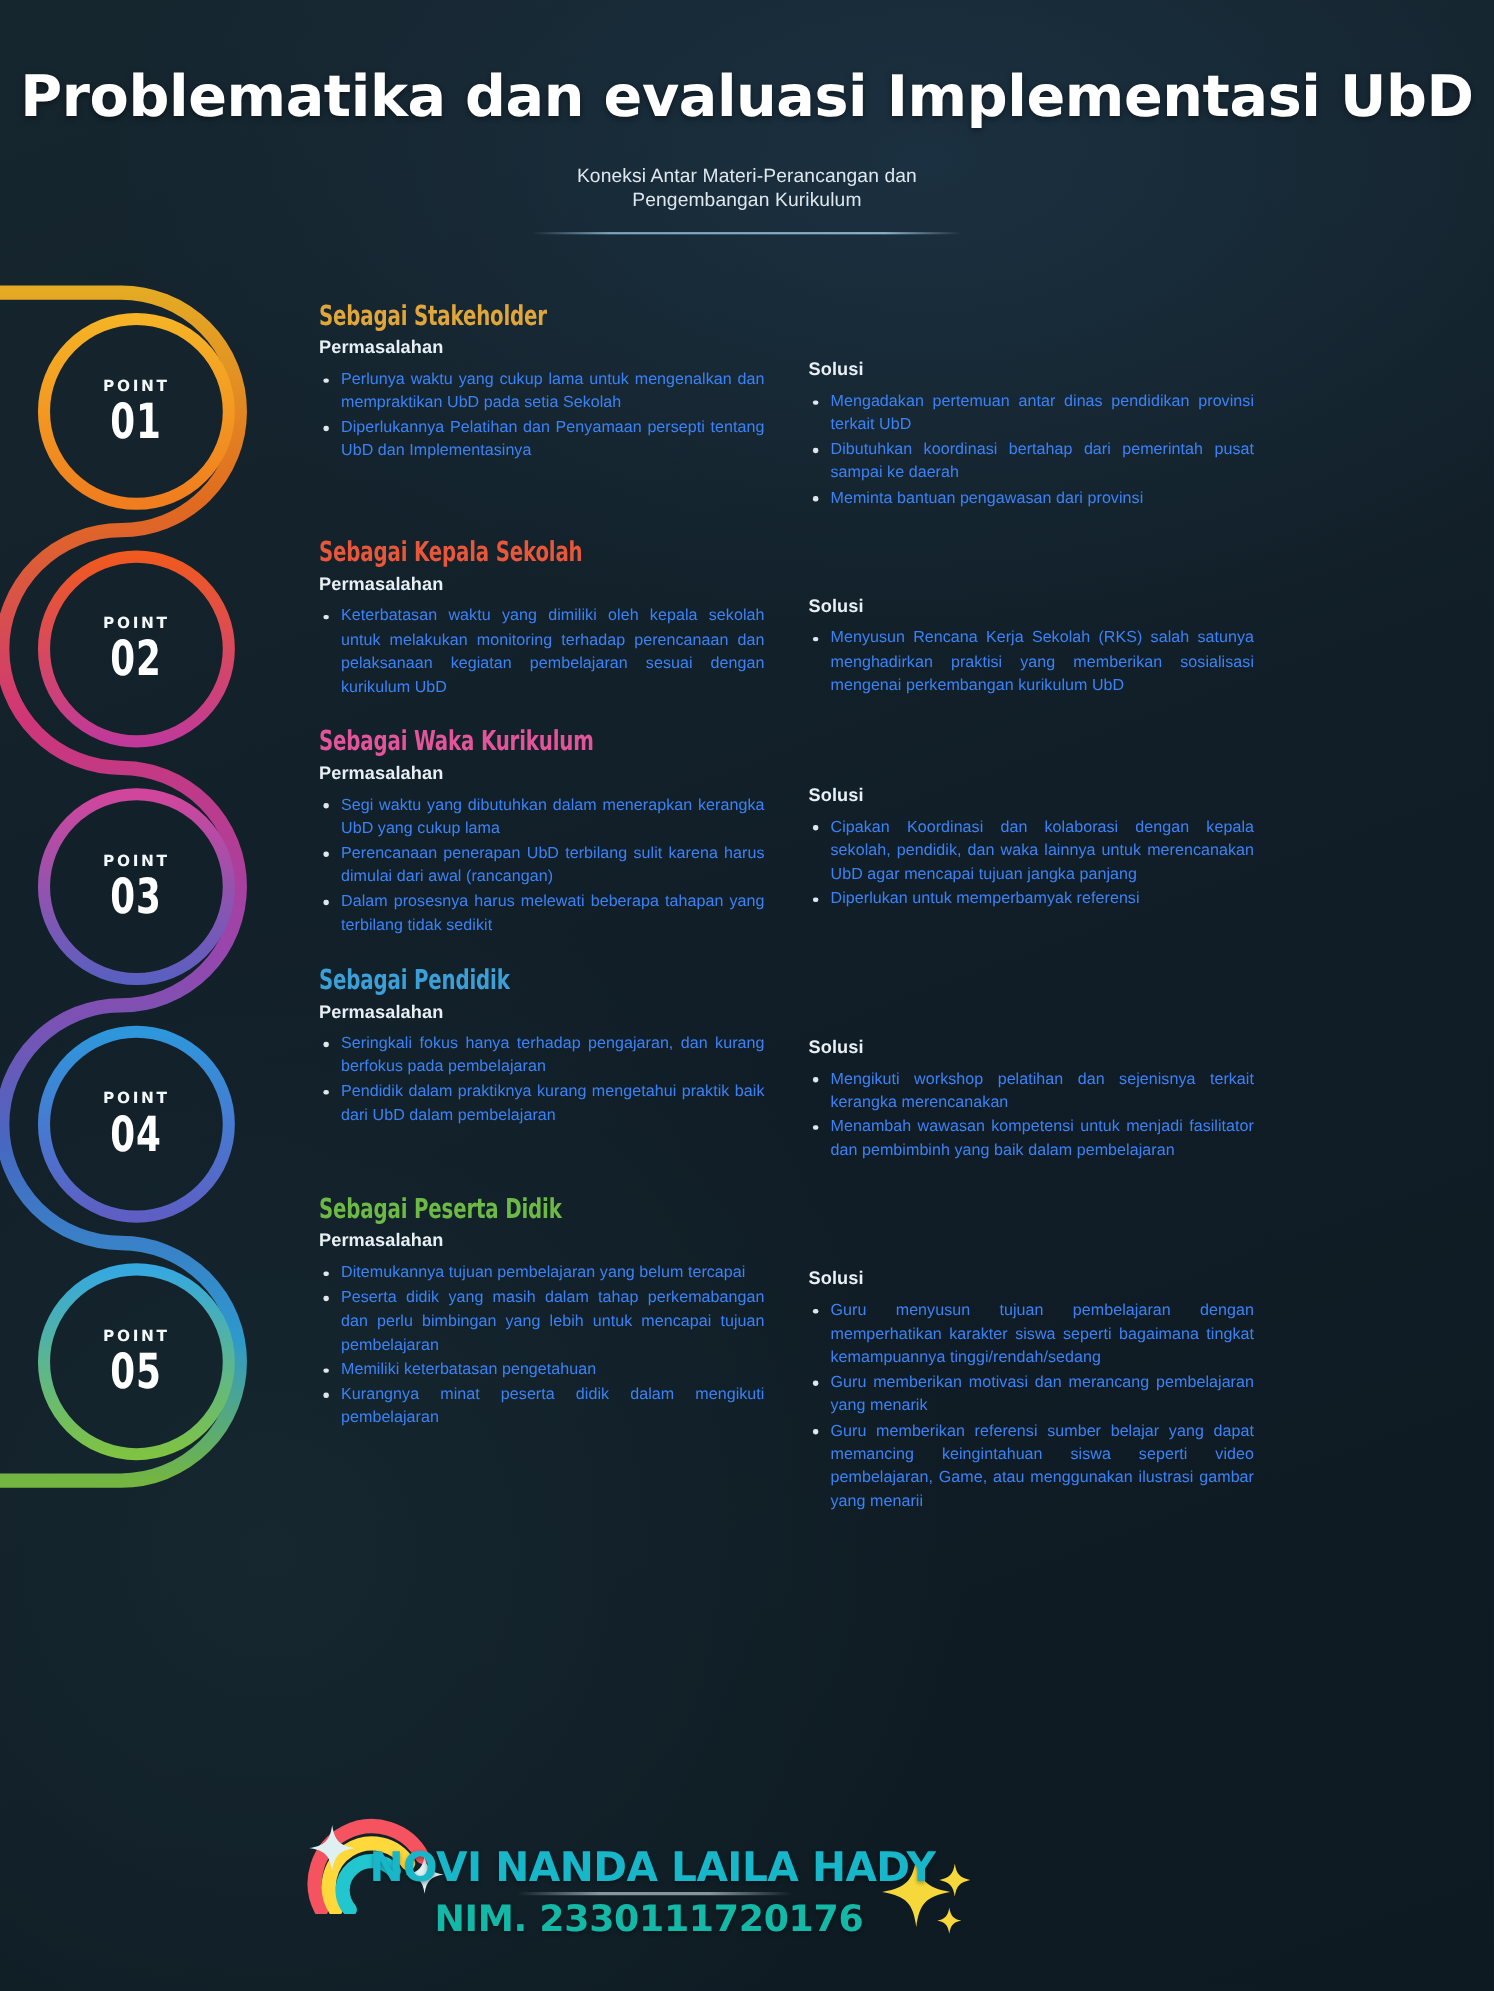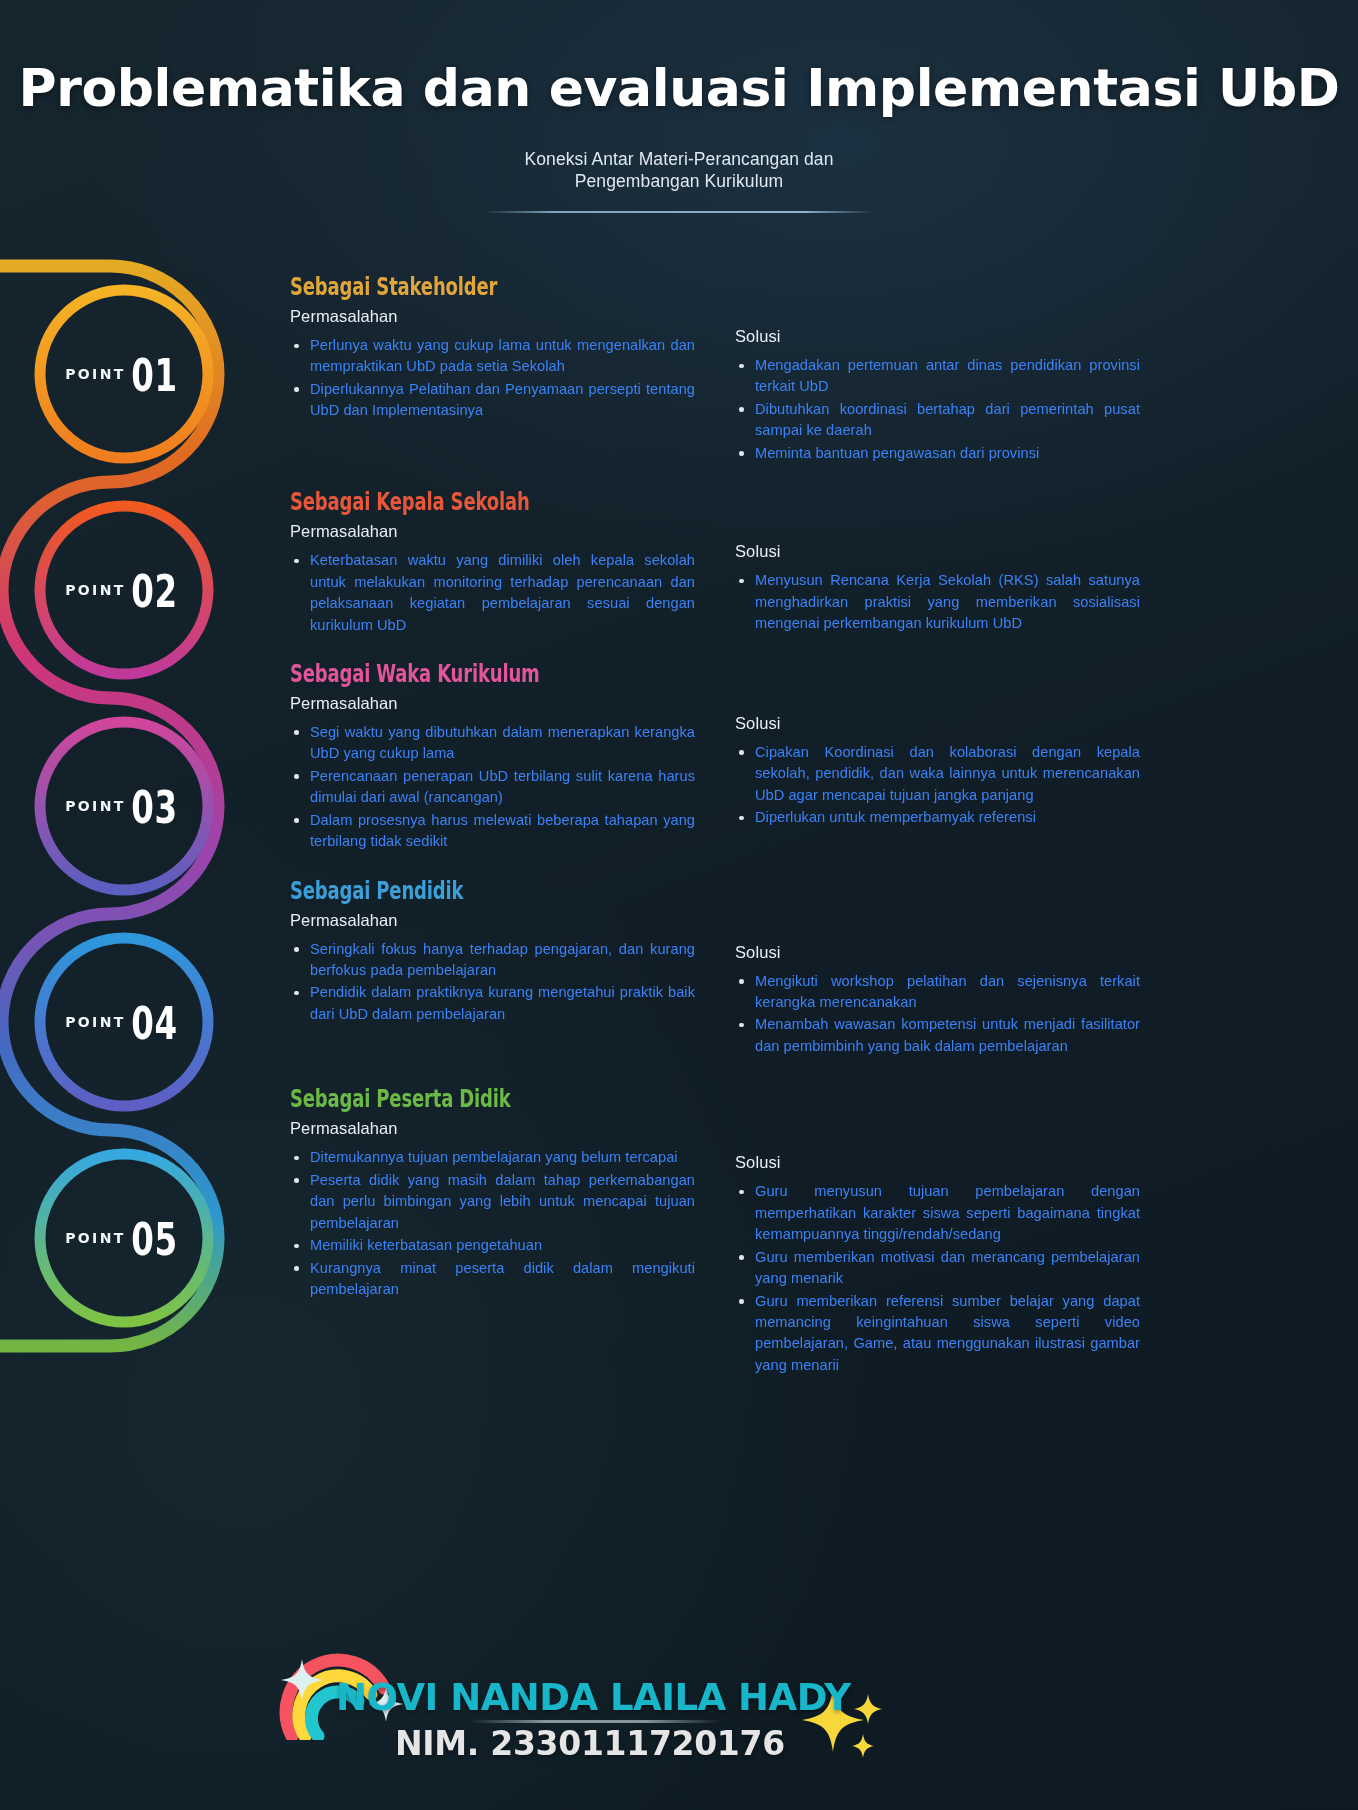--- a/index.html
+++ b/index.html
@@ -34,21 +34,21 @@
     width:390px; height:2px; margin:18px auto 0;
     background:linear-gradient(90deg,rgba(120,160,190,0) 0%, #7fa4bd 18%, #8fb2c9 82%, rgba(120,160,190,0) 100%);
   }
 
   
   .timeline{ position:absolute; left:0; top:252px; width:300px; height:1150px; }
   .timeline svg{ display:block; }
 
   .badge{
     position:absolute; width:168px; height:168px; border-radius:50%;
-    display:flex; flex-direction:row; align-items:center; justify-content:center;
+    display:flex; flex-direction:column; align-items:center; justify-content:center;
   }
   .badge .pt{
     font-size:14px; letter-spacing:2.4px; font-weight:600; color:#f2f7fa;
     font-family:"DejaVu Sans", sans-serif;
   }
   .badge .num{
     font-size:44px; font-weight:700; line-height:1; margin-top:3px; letter-spacing:1px;
     color:#ffffff; font-family:"DejaVu Sans Condensed","DejaVu Sans",sans-serif;
     transform:scaleX(.82);
   }
@@ -59,21 +59,21 @@
   .sec-head{
     font-family:"DejaVu Sans Condensed","DejaVu Sans", sans-serif;
     font-weight:700; font-size:25px; letter-spacing:-.2px;
     transform:scaleX(.80); transform-origin:left center;
     white-space:nowrap;
   }
   .cols{ display:flex; margin-top:6px; }
   .col{ width:405px; }
   .col.right{ margin-left:40px; padding-top:20px; }
   .col-label{
-    font-size:16.5px; color:#e9f0f5; font-weight:400; margin-bottom:9px; letter-spacing:.1px;
+    font-size:16.5px; color:#e9f0f5; font-weight:700; margin-bottom:9px; letter-spacing:.1px;
   }
   ul{ list-style:none; }
   li{
     position:relative; padding-left:20px; margin-bottom:1px;
     font-size:14.6px; line-height:1.47; color:#3b82f6;
     text-align:justify; text-justify:inter-word; letter-spacing:.05px;
   }
   li::before{
     content:""; position:absolute; left:4px; top:8.5px;
     width:4.5px; height:4.5px; border-radius:50%; background:#dfe7ed;
@@ -83,21 +83,21 @@
   .footer{ position:absolute; left:0; bottom:18px; width:100%; height:160px; }
   .fname{
     position:absolute; left:336px; top:44px;
     font-family:"DejaVu Sans", sans-serif; font-weight:700;
     font-size:37px; letter-spacing:-.5px; color:#17b6c9;
     text-shadow:0 2px 4px rgba(0,0,0,.35);
   }
   .fnim{
     position:absolute; left:395px; top:92px;
     font-family:"DejaVu Sans", sans-serif; font-weight:700;
-    font-size:33px; letter-spacing:-.3px; color:#e5e5e5;
+    font-size:33px; letter-spacing:-.3px; color:#14b8a6;
     text-shadow:0 2px 4px rgba(0,0,0,.35);
   }
   .rainbow{ position:absolute; left:278px; top:16px; }
   .sparkA{ position:absolute; left:278px; top:24px; }
   .sparkB{ position:absolute; left:366px; top:52px; }
   .sparkC{ position:absolute; left:800px; top:48px; }
   .underline{
     position:absolute; left:470px; top:88px; width:250px; height:3px;
     background:linear-gradient(90deg,rgba(190,210,225,0),#c5d4de 30%,#c5d4de 70%,rgba(190,210,225,0));
     opacity:.65; border-radius:2px;

